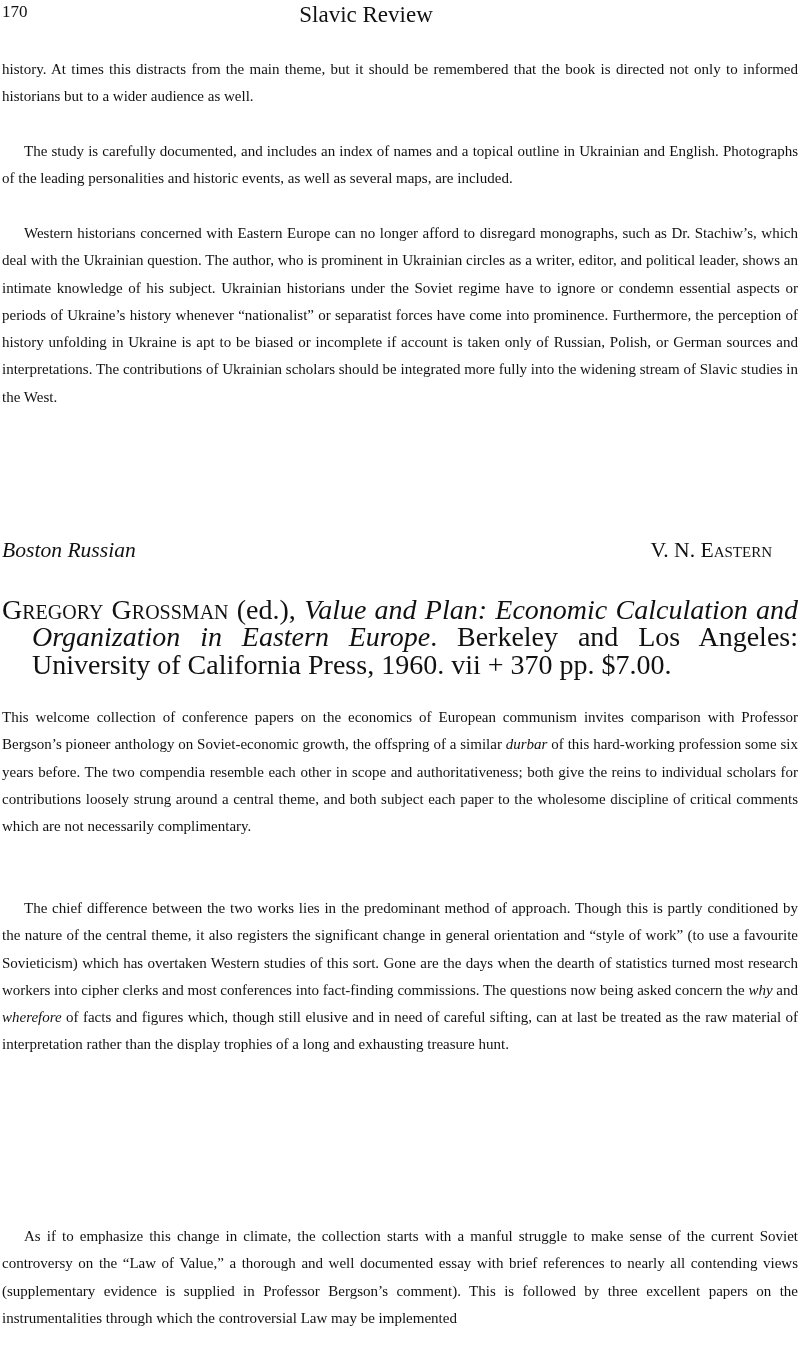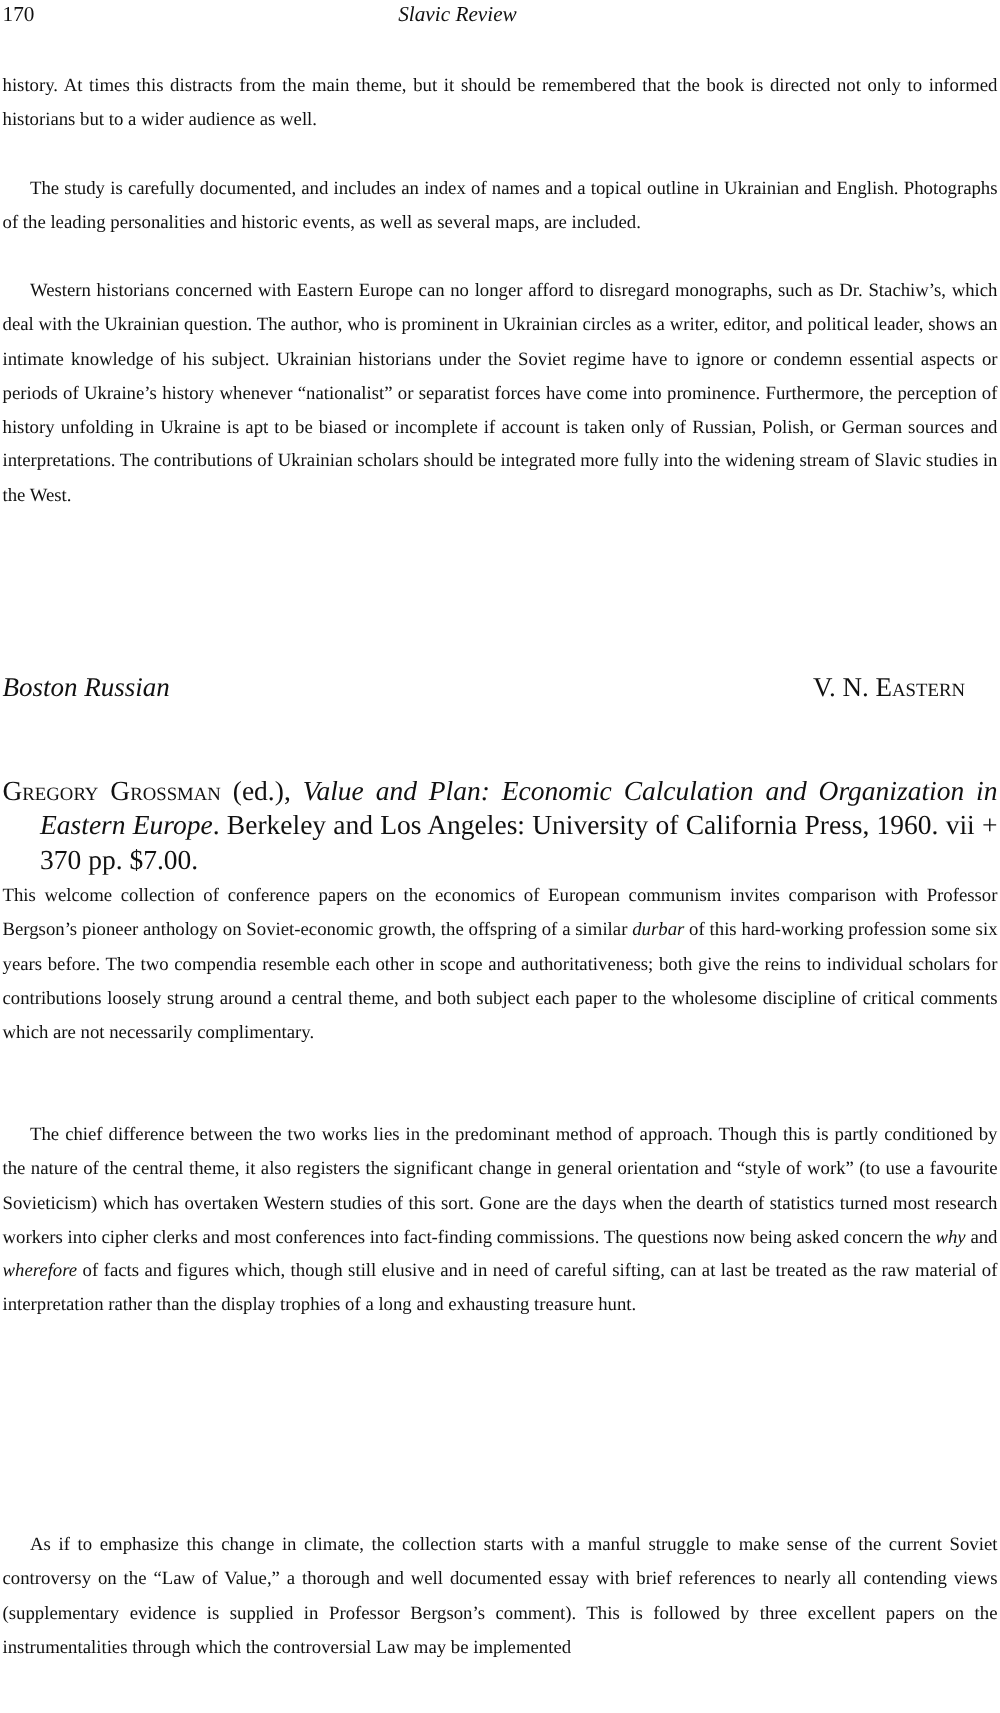--- a/index.html
+++ b/index.html
@@ -1,26 +1,26 @@
 <!DOCTYPE html>
 <html><head>
 <meta charset="utf-8">
 <style>
   html, body { margin: 0; padding: 0; background: #ffffff; }
   body { width: 800px; height: 1370px; overflow: hidden; position: relative;
          font-family: "Liberation Serif", "DejaVu Serif", serif; color: #111; }
   .header { position: absolute; top: 0; left: 0; width: 800px; height: 36px; }
   .page-no { position: absolute; left: 2px; top: 2px; font-size: 17px; }
-  .journal { position: absolute; left: 0; width: 732px; top: 2px; text-align: center; font-size: 17px; font-style: italic; }
+  .journal { position: absolute; left: 0; width: 732px; top: 2px; text-align: center; font-size: 23px; }
   .para { position: absolute; left: 2px; width: 796px; font-size: 15px; line-height: 27.3px; text-align: justify; margin: 0; }
   .indent { text-indent: 22px; }
   .sig { position: absolute; top: 538px; left: 2px; width: 794px; font-size: 21.6px; }
   .sig .inst { font-style: italic; }
   .sig .name { position: absolute; right: 24px; top: 0; font-variant: small-caps; }
-  .citation { position: absolute; left: 2px; width: 796px; top: 596px; font-size: 22px; line-height: 27.3px; text-align: justify; padding-left: 30px; text-indent: -30px; box-sizing: border-box; margin-top: 23px; }
+  .citation { position: absolute; left: 2px; width: 796px; top: 596px; font-size: 28px; line-height: 27.3px; text-align: justify; padding-left: 30px; text-indent: -30px; box-sizing: border-box; }
   .sc { font-variant: small-caps; }
   em { font-style: italic; }
 </style>
 </head>
 <body>
 
 <div class="header">
   <span class="page-no">170</span>
   <span class="journal">Slavic Review</span>
 </div>

